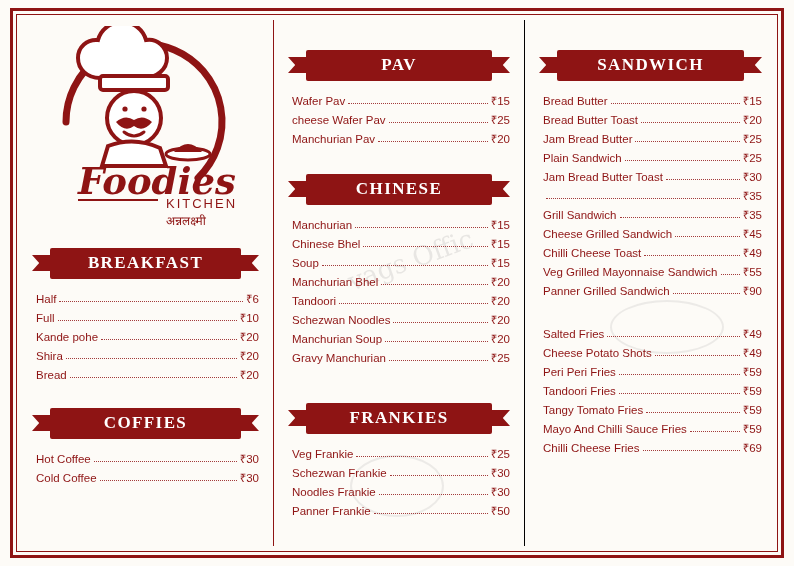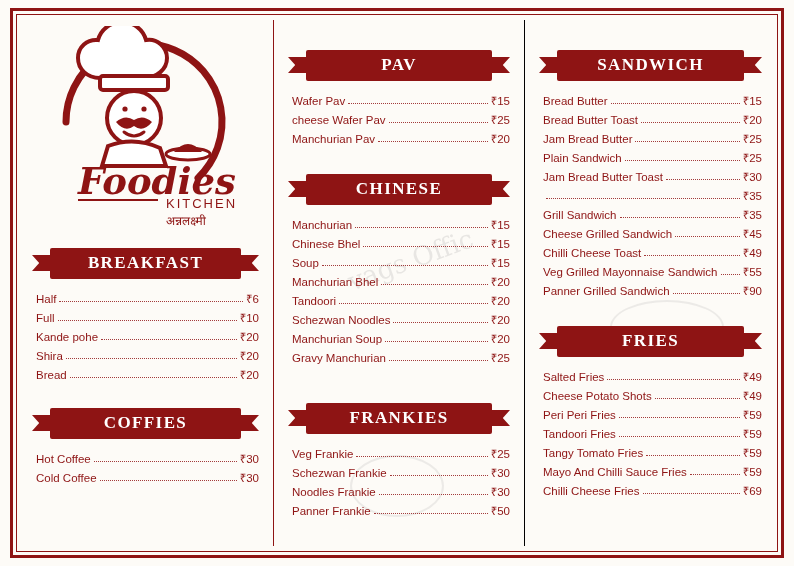--- a/index.html
+++ b/index.html
@@ -408,21 +408,20 @@
           </div>
           <div class="item">
             <span class="nm">Panner Grilled Sandwich</span>
             <span class="dots"></span>
             <span class="pr">₹90</span>
           </div>
         </div>
       </div>
 
       <div class="sec" style="margin-top:26px">
-        <div class="sec-head">FRIES</div>
         <div class="sec-body">
           <div class="item">
             <span class="nm">Salted Fries</span>
             <span class="dots"></span>
             <span class="pr">₹49</span>
           </div>
           <div class="item">
             <span class="nm">Cheese Potato Shots</span>
             <span class="dots"></span>
             <span class="pr">₹49</span>

